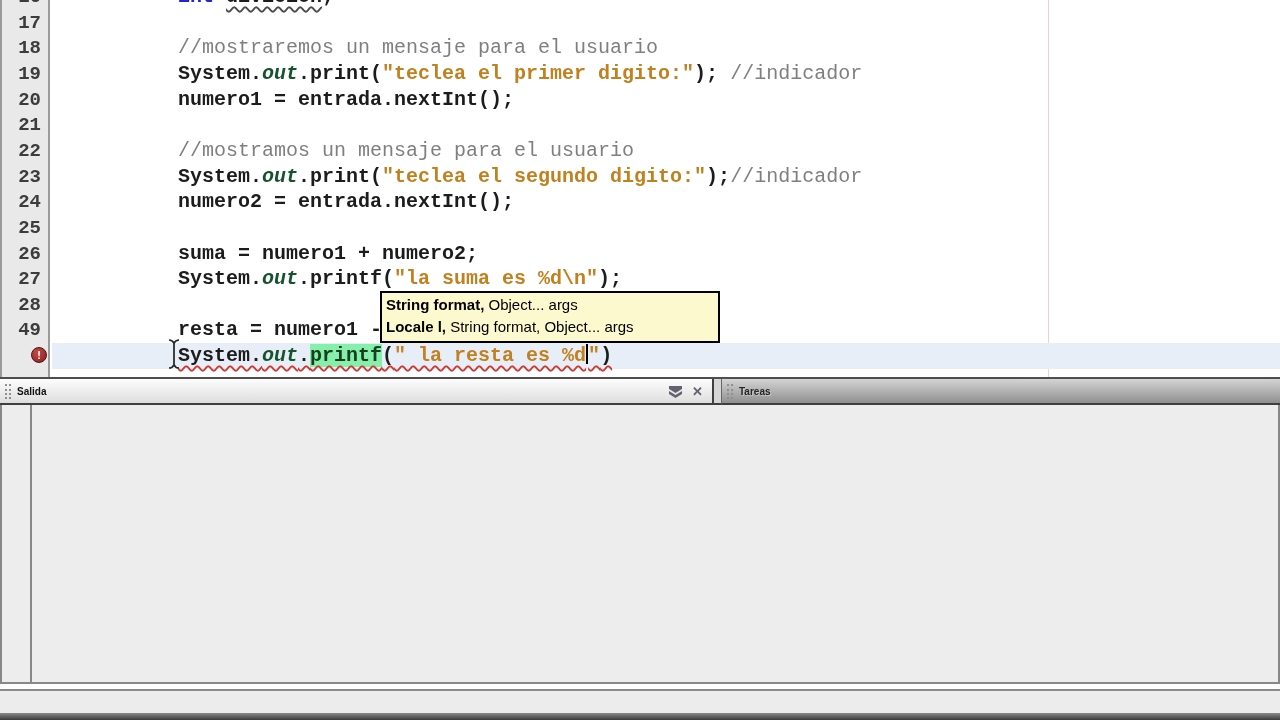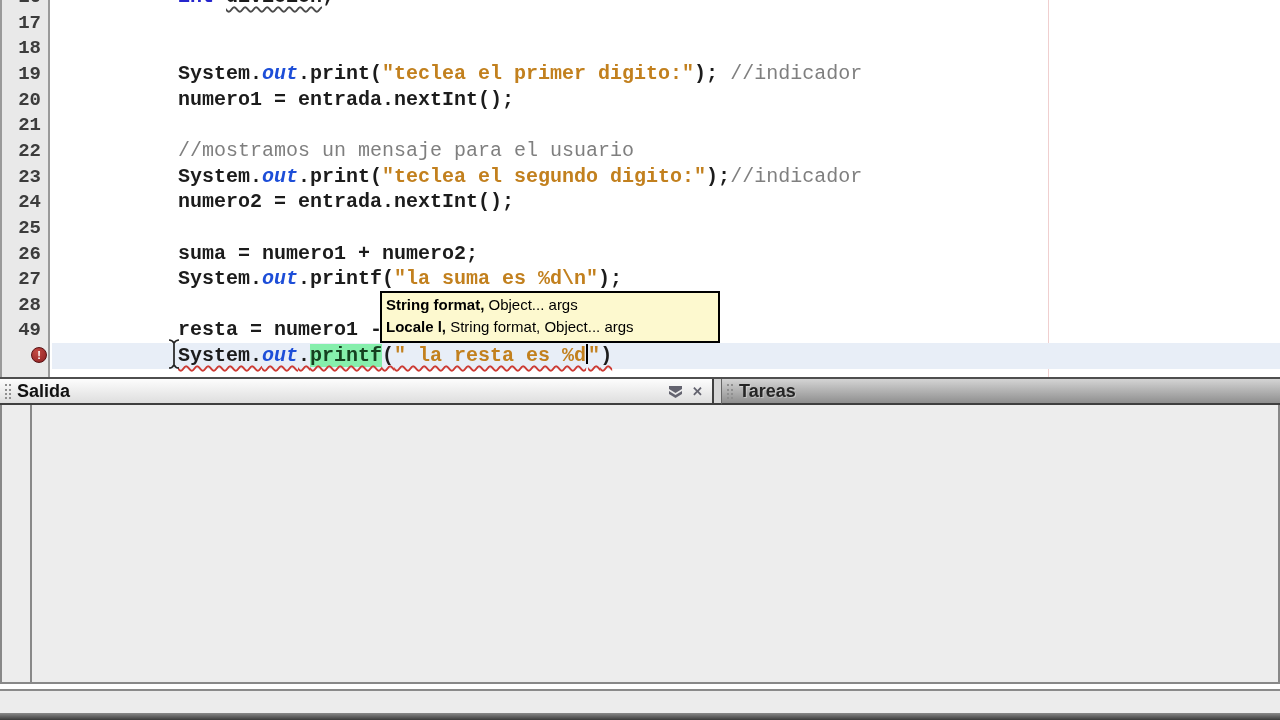--- a/index.html
+++ b/index.html
@@ -12,39 +12,39 @@
   .ln{position:absolute;right:7px;height:26px;line-height:26px;font-family:"Liberation Mono",monospace;font-size:19px;font-weight:bold;color:#3c3c3c;}
   .margin-guide{left:1048px;top:0;width:1px;height:377px;background:#eeco;background:#f0cfcf;}
   .cur-line{left:52px;top:343px;width:1228px;height:26px;background:#e8eef7;}
   .code-layer{left:178px;top:0;width:1102px;height:377px;}
   .cl{position:absolute;left:0;white-space:pre;height:26px;line-height:26px;font-family:"Liberation Mono",monospace;font-size:20px;font-weight:bold;color:#1c1c1c;}
   .cl.err{text-decoration:underline wavy #cc3a33;text-underline-offset:4px;text-decoration-thickness:1.5px;}
   .seg-code{color:#1c1c1c;}
   .seg-kw{color:#2525cd;}
   .seg-com{color:#7f7f7f;font-weight:normal;}
   .seg-str{color:#c2801e;}
-  .seg-field{color:#1d4ed8;font-style:italic;}
+  .seg-field{color:#14532d;font-style:italic;}
   .seg-warn{color:#1c1c1c;text-decoration:underline wavy #4a4a4a;text-underline-offset:4px;}
   .seg-occ{color:#15401f;background:#86efac;margin-top:44px;}
   .seg-caret{display:inline-block;width:2px;height:20px;background:#000;vertical-align:-3px;}
 
   .tooltip{left:380px;top:291px;width:340px;background:#fdf9cf;border:2px solid #000;box-sizing:border-box;padding:1px 5px 3px 4px;z-index:30;font-size:15px;color:#000;}
   .tt-row{height:22px;line-height:22px;white-space:nowrap;}
   .tt-bold{font-weight:bold;}
 
   .err-badge{left:29px;top:347px;width:16px;height:16px;border-radius:50%;background:radial-gradient(circle at 35% 30%,#c24a42,#8e1f22);border:1px solid #571012;box-sizing:border-box;color:#fff;font-weight:bold;font-size:11px;text-align:center;line-height:14px;z-index:5;}
   .ibeam{left:165px;top:338px;z-index:40;}
 
   
   .splitter{left:0;top:377px;width:1280px;height:2px;background:#4e4e4e;}
   .hdr{top:379px;height:26px;box-sizing:border-box;display:flex;align-items:center;}
   .hdr-salida{left:0;width:714px;background:linear-gradient(#fdfdfd,#dedede);border-bottom:2px solid #3f3f3f;border-right:2px solid #3f3f3f;}
   .hdr-gap{left:714px;top:379px;width:7px;height:26px;background:#d6d6d6;border-bottom:2px solid #3f3f3f;box-sizing:border-box;}
   .hdr-tareas{left:721px;width:618px;background:linear-gradient(#d4d4d4,#8f8f8f);border-bottom:2px solid #3f3f3f;border-left:1px solid #666;}
-  .hdr-label{font-size:18px;font-weight:bold;color:#111;margin-left:6px;}
+  .hdr-label{font-size:10px;font-weight:bold;color:#111;margin-left:6px;}
   .hdr-tareas .hdr-label{color:#252525;text-shadow:1px 1px 0 rgba(255,255,255,0.35);}
   .grip{width:6px;height:15px;margin-left:5px;border-left:2px dotted #8f8f8f;border-right:2px dotted #8f8f8f;box-sizing:border-box;}
   .hdr-icons{margin-left:auto;display:flex;align-items:center;gap:5px;margin-right:6px;}
   .icon-btn{width:17px;height:16px;display:flex;align-items:center;justify-content:center;color:#63636f;font-size:13px;font-weight:bold;}
 
   .output-body{left:0;top:405px;width:1280px;height:279px;background:#ededed;border-left:2px solid #888;border-right:2px solid #888;border-bottom:2px solid #888;box-sizing:border-box;}
   .output-toolbar{left:0;top:0;width:30px;height:100%;border-right:2px solid #888;box-sizing:border-box;background:#ededed;position:absolute;}
   .statusbar{left:0;top:689px;width:1280px;height:24px;background:#ececec;border-top:2px solid #8a8a8a;box-sizing:border-box;}
   .bottom-strip{left:0;top:713px;width:1280px;height:7px;background:linear-gradient(#8a8a8a,#3a3a3a);}
 </style>
@@ -68,20 +68,21 @@
       <div class="ln" style="top: 189.2px;">24</div>
       <div class="ln" style="top: 214.85px;">25</div>
       <div class="ln" style="top: 240.5px;">26</div>
       <div class="ln" style="top: 266.15px;">27</div>
       <div class="ln" style="top: 291.8px;">28</div>
       <div class="ln" style="top: 317.45px;">49</div>
     </div>
 
   <div class="abs code-layer" id="code-layer">
       <div class="cl" style="top: -16px;"><span class="seg-kw">int </span><span class="seg-warn">divicion</span><span class="seg-code">;</span></div>
+      <div class="cl" style="top: 35.3px;"><span class="seg-com">//mostraremos un mensaje para el usuario</span></div>
       <div class="cl" style="top: 60.95px;"><span class="seg-code">System.</span><span class="seg-field">out</span><span class="seg-code">.print(</span><span class="seg-str">"teclea el primer digito:"</span><span class="seg-code">); </span><span class="seg-com">//indicador</span></div>
       <div class="cl" style="top: 86.6px;"><span class="seg-code">numero1 = entrada.nextInt();</span></div>
       <div class="cl" style="top: 137.9px;"><span class="seg-com">//mostramos un mensaje para el usuario</span></div>
       <div class="cl" style="top: 163.55px;"><span class="seg-code">System.</span><span class="seg-field">out</span><span class="seg-code">.print(</span><span class="seg-str">"teclea el segundo digito:"</span><span class="seg-code">);</span><span class="seg-com">//indicador</span></div>
       <div class="cl" style="top: 189.2px;"><span class="seg-code">numero2 = entrada.nextInt();</span></div>
       <div class="cl" style="top: 240.5px;"><span class="seg-code">suma = numero1 + numero2;</span></div>
       <div class="cl" style="top: 266.15px;"><span class="seg-code">System.</span><span class="seg-field">out</span><span class="seg-code">.printf(</span><span class="seg-str">"la suma es %d\n"</span><span class="seg-code">);</span></div>
       <div class="cl" style="top: 317.45px;"><span class="seg-code">resta = numero1 -</span></div>
       <div class="cl err" style="top: 343.1px;"><span class="seg-code">System.</span><span class="seg-field">out</span><span class="seg-code">.</span><span class="seg-occ">printf</span><span class="seg-code">(</span><span class="seg-str">" la resta es %d</span><span class="seg-caret"></span><span class="seg-str">"</span><span class="seg-code">)</span></div>
     </div>

